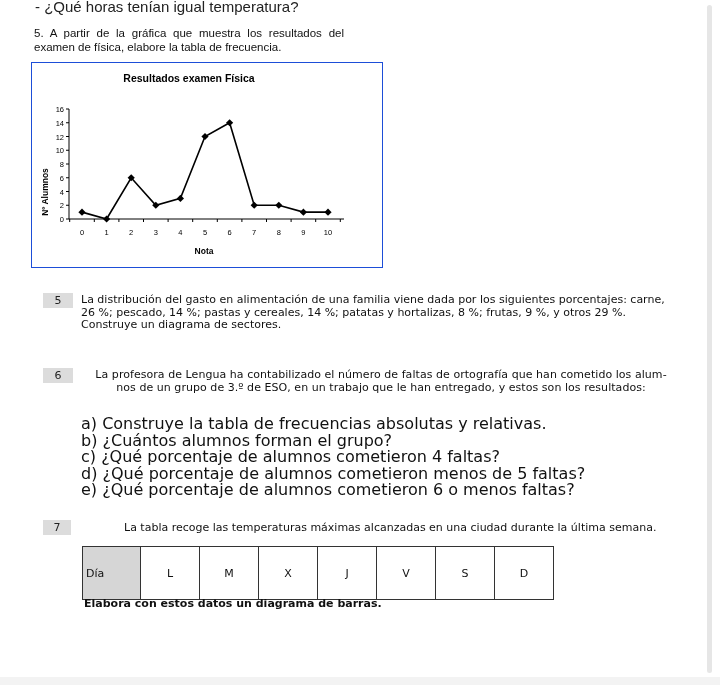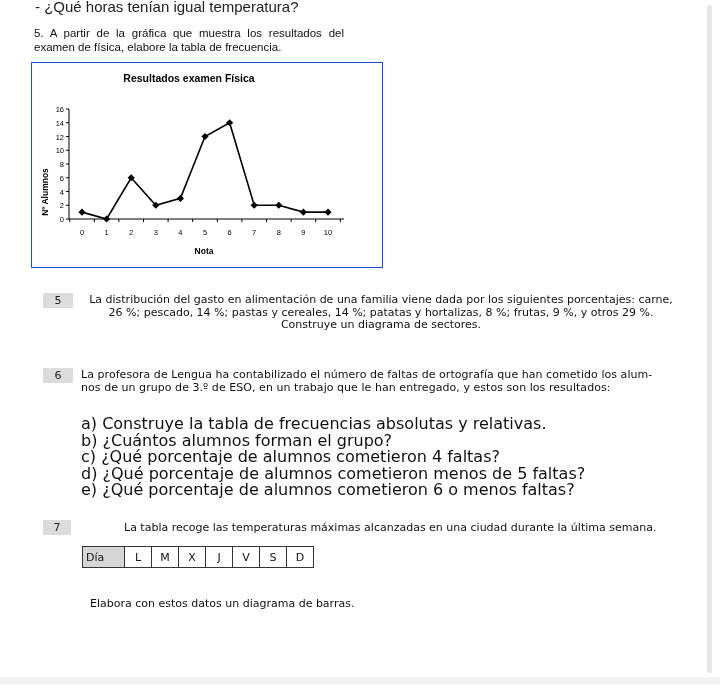--- a/index.html
+++ b/index.html
@@ -5,31 +5,31 @@
   html, body { margin: 0; padding: 0; background: #ffffff; }
   body { width: 720px; height: 695px; position: relative; overflow: hidden; font-family: "Liberation Sans", sans-serif; color: #111; }
   .abs { position: absolute; }
   .q-top { left: 35px; top: 0px; font-size: 15px; line-height: 14px; color: #222; }
   .q5-intro { left: 34px; top: 26px; width: 310px; font-size: 11.5px; line-height: 14px; color: #111; text-align: justify; }
   .chart-frame { left: 31px; top: 62px; width: 352px; height: 206px; border: 1px solid #1d4ed8; box-sizing: border-box; }
   svg text { font-family: "Liberation Sans", sans-serif; }
   .badge { background: #dcdcdc; width: 30px; height: 15px; font-size: 11px; line-height: 15px; text-align: center; color: #222; font-family: "DejaVu Sans", sans-serif; }
   .ex-text { font-family: "DejaVu Sans", sans-serif; font-size: 11px; line-height: 12.5px; color: #111; }
   .ex5 { left: 81px; top: 294px; width: 600px; }
-  .ex5 .line { white-space: nowrap; text-align: center; }
+  .ex5 .line { white-space: nowrap; }
   .ex5 .gap { }
   .ex6 { left: 81px; top: 369px; width: 600px; }
-  .ex6 .line { white-space: nowrap; letter-spacing: 0.05px; }
+  .ex6 .line { white-space: nowrap; letter-spacing: 0.05px; text-align: center; }
   .ex6-list { left: 81px; top: 416px; }
   .ex6-list .line { font-family: "DejaVu Sans", sans-serif; font-size: 16px; line-height: 16.5px; white-space: nowrap; }
   .ex7 { left: 84px; top: 522px; white-space: nowrap; margin-left: 40px; }
   table.temp { position: absolute; left: 82px; top: 546px; border-collapse: collapse; font-family: "DejaVu Sans", sans-serif; font-size: 11px; }
-  table.temp td { border: 1px solid #333; height: 20px; padding: 0; text-align: center; width: 26px; }
+  table.temp td { border: 1px solid #333; height: 20px; padding: 16px; text-align: center; width: 26px; }
   table.temp td.hdr { background: #d6d6d6; text-align: left; padding-left: 3px; width: 38px; }
-  .ex7-after { left: 90px; top: 598px; white-space: nowrap; }
+  .ex7-after { left: 84px; top: 598px; white-space: nowrap; font-weight: bold; }
   .scrollbar { left: 707px; top: 5px; width: 5px; height: 668px; background: #e6e6e6; border-radius: 3px; }
   .bottom-band { left: 0px; top: 677px; width: 720px; height: 8px; background: #f3f3f3; }
 </style>
 </head>
 <body>
 
 <div class="abs q-top">- ¿Qué horas tenían igual temperatura?</div>
 <div class="abs q5-intro">5. A partir de la gráfica que muestra los resultados del examen de física, elabore la tabla de frecuencia.</div>
 
 <div class="abs chart-frame">

